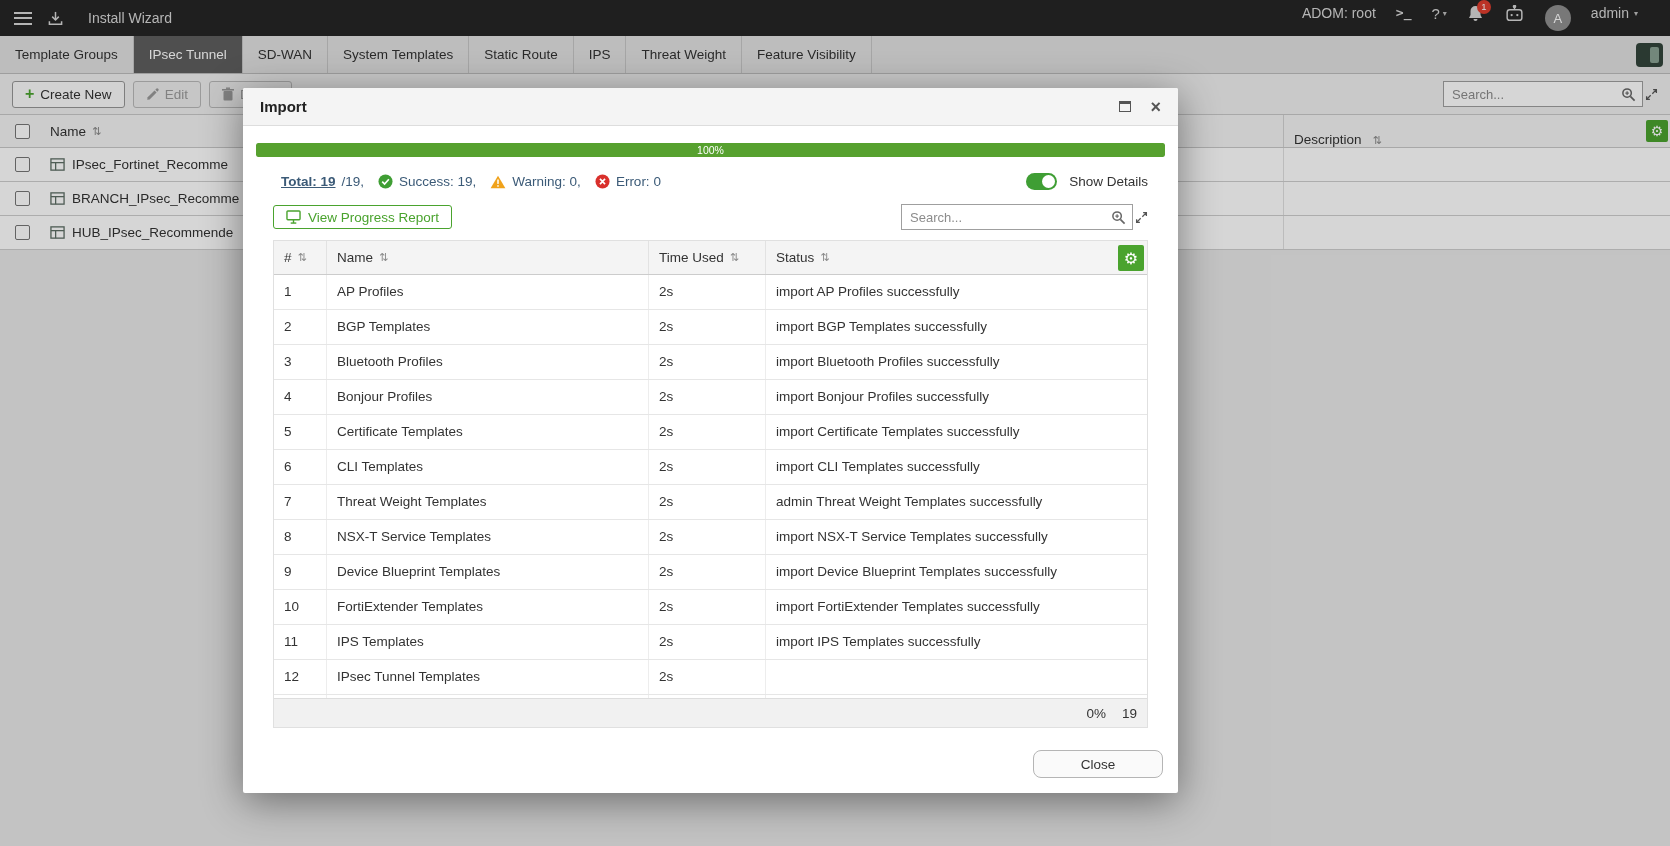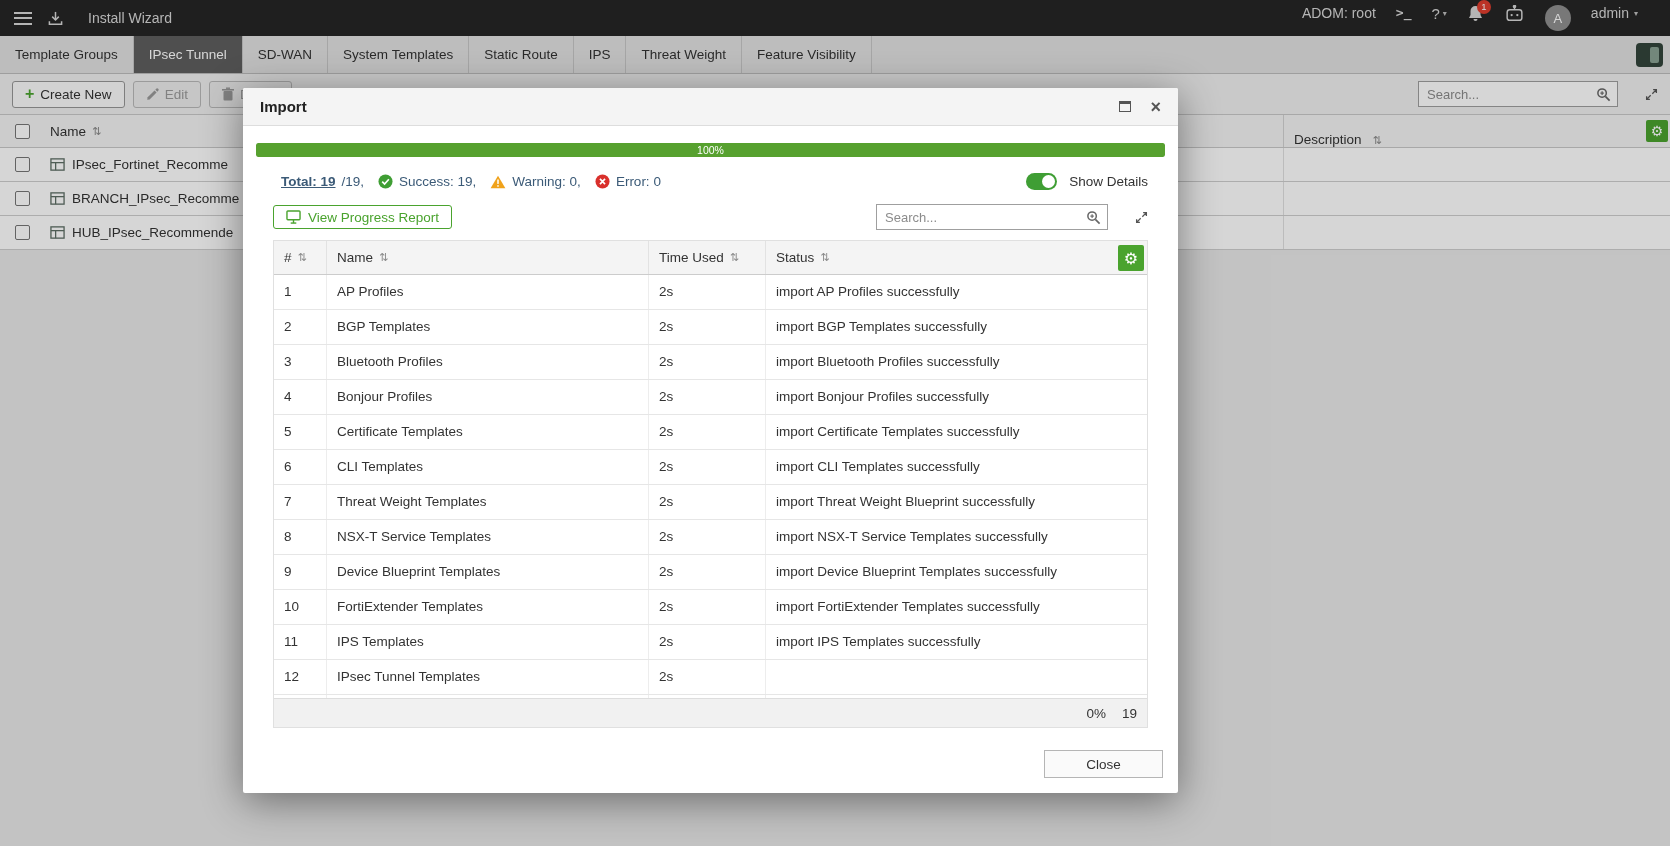--- a/index.html
+++ b/index.html
@@ -41,21 +41,21 @@
                   background:#33453b; cursor:pointer; }
   .panel-toggle::after { content:''; position:absolute; right:4px; top:4px; bottom:4px; width:9px; border-radius:2px; background:#89a193; }
 
   
   .toolbar { position:absolute; top:74px; left:0; right:0; height:41px; background:#f0f0f0;
              border-bottom:1px solid #c9c9c9; display:flex; align-items:center; padding:0 12px; gap:8px; z-index:5; }
   .btn { height:27px; display:inline-flex; align-items:center; gap:6px; padding:0 12px; background:#fbfbfb;
          border:1px solid #979797; border-radius:3px; font-size:13.5px; color:#333; cursor:pointer; white-space:nowrap; }
   .btn .plus { color:var(--accent-green,#4aa32e); font-weight:bold; font-size:16px; line-height:1; }
   .btn.disabled { color:#9a9a9a; background:#ececec; border-color:#b9b9b9; }
-  .search-group { margin-left:auto; display:flex; align-items:center; gap:27px; }
+  .search-group { margin-left:auto; display:flex; align-items:center; gap:2px; }
   .search-box { position:relative; width:200px; height:26px; background:#fff; border:1px solid #9f9f9f; }
   .search-box input { width:100%; height:100%; border:0; background:transparent; outline:none;
                       padding:0 28px 0 8px; font-size:13px; color:#333; font-family:inherit; }
   .search-box input::placeholder { color:#8c8c8c; }
   .mag-in { position:absolute; right:6px; top:5px; cursor:pointer; }
 
   
   .mt-header { position:absolute; top:115px; left:0; right:0; height:33px; background:#f3f3f3;
                border-bottom:1px solid #c9c9c9; display:flex; align-items:center; font-size:13.5px; z-index:4; }
   .mt-check { width:44px; display:flex; justify-content:center; align-items:center; flex:0 0 44px; }
@@ -114,21 +114,21 @@
   .c3 { flex:1; border-right:none; }
   .tbl-gear { position:absolute; right:3px; top:4px; width:26px; height:26px; background:var(--accent-green,#4aa32e);
               border-radius:2px; color:#fff; display:flex; align-items:center; justify-content:center;
               font-size:16px; font-family:"DejaVu Sans",sans-serif; cursor:pointer; }
   .mtbl-body { height:423px; overflow:hidden; }
   .mrow { display:flex; border-bottom:1px solid #e6e6e6; font-size:13.5px; color:#333; }
   .mtbl-footer { height:30px; background:#f1f1f1; border-top:1px solid #ddd; border-bottom:1px solid #e0e0e0;
                  display:flex; align-items:center; justify-content:flex-end; gap:16px; padding-right:10px;
                  font-size:13.5px; color:#333; }
   .modal-footer { margin-top:auto; padding:0 15px 15px; display:flex; justify-content:flex-end; }
-  .close-btn { width:119px; height:28px; background:#fafafa; border:1px solid #b5b5b5; border-radius:0;
+  .close-btn { width:130px; height:28px; background:#fafafa; border:1px solid #b5b5b5; border-radius:8px;
                font-size:13.5px; color:#333; display:flex; align-items:center; justify-content:center; cursor:pointer; }
 </style>
 </head>
 <body>
 
 <div class="topbar">
   <div class="tb-left">
     <div class="hamburger"></div>
     <div class="install">
       <span>
@@ -436,21 +436,21 @@
         <div class="mrow">
           <div class="cell c0">6</div>
           <div class="cell c1">CLI Templates</div>
           <div class="cell c2">2s</div>
           <div class="cell c3">import CLI Templates successfully</div>
         </div>
         <div class="mrow">
           <div class="cell c0">7</div>
           <div class="cell c1">Threat Weight Templates</div>
           <div class="cell c2">2s</div>
-          <div class="cell c3">import Threat Weight Blueprint successfully</div>
+          <div class="cell c3">admin Threat Weight Templates successfully</div>
         </div>
         <div class="mrow">
           <div class="cell c0">8</div>
           <div class="cell c1">NSX-T Service Templates</div>
           <div class="cell c2">2s</div>
           <div class="cell c3">import NSX-T Service Templates successfully</div>
         </div>
         <div class="mrow">
           <div class="cell c0">9</div>
           <div class="cell c1">Device Blueprint Templates</div>

